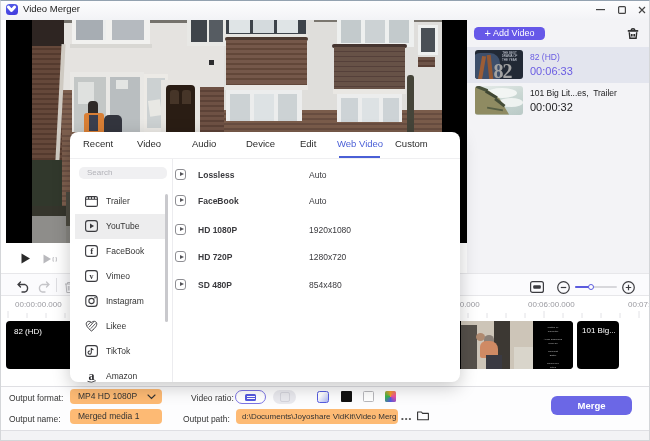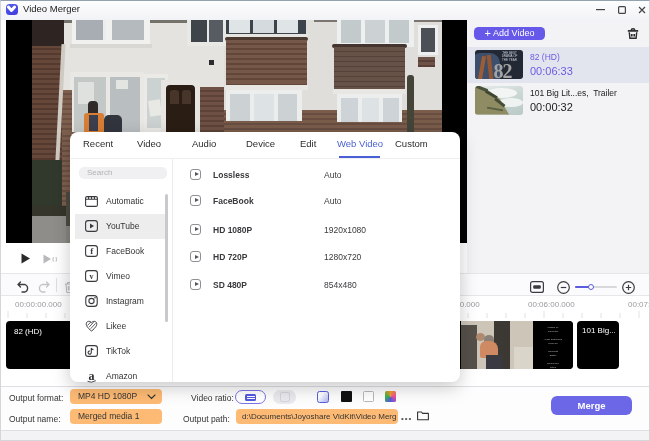--- a/index.html
+++ b/index.html
@@ -42,21 +42,21 @@
 
 #popup{left:69px;top:131px;width:390px;height:250px;background:#fff;border-radius:8px;box-shadow:0 5px 18px rgba(0,0,0,.22);z-index:50}
 .tab{top:5.5px;font-size:9.5px;color:#2b2b2b}
 #lpanel{position:absolute;left:0;top:27px;width:103px;height:223px;border-right:1px solid #ececef}
 #search{position:absolute;left:9px;top:8px;width:88px;height:12px;background:#f0f0f2;border-radius:5px;font-size:8px;color:#b2b2b8;line-height:12px;padding-left:8px}
 .lrow{position:absolute;left:5px;width:91px;height:25px}
 .lrow .ic{position:absolute;left:10px;top:6.5px}
 .lrow .tx{position:absolute;left:31px;top:7px;font-size:8.5px;color:#333}
 .sel{background:#ededee}
 #lscroll{position:absolute;left:95px;top:35px;width:3px;height:128px;background:#c9c9cd;border-radius:1.5px}
-.rrow{position:absolute;left:112px;width:285px;height:27.5px}
+.rrow{position:absolute;left:97px;width:285px;height:27.5px}
 .rrow .ric{position:absolute;left:8px;top:8px;width:11px;height:11px;border:1px solid #8f8f94;border-radius:3px}
 .rrow .ric:after{content:"";position:absolute;left:3.5px;top:2.5px;border-left:4px solid #55555a;border-top:2.5px solid transparent;border-bottom:2.5px solid transparent}
 .rrow .rt1{position:absolute;left:31px;top:9px;font-size:8.5px;color:#3a3a3e;font-weight:bold}
 .rrow .rt2{position:absolute;left:142px;top:9px;font-size:8.5px;color:#3a3a3e}
 </style></head>
 <body>
 
 <div class="a" id="titlebar">
   <div class="a" id="logo">
       <svg width="11" height="11" viewBox="0 0 11 11" style="position:absolute;left:0.3px;top:0.5px">
@@ -330,21 +330,21 @@
   <div class="a tab" style="left:325px">Custom</div>
   <div class="a" style="left:269px;top:24px;width:41px;height:2px;background:#4a5fd6"></div>
   <div class="a" style="left:0;top:26px;width:390px;height:1px;background:#efeff1"></div>
   <div id="lpanel">
     <div id="search">Search</div>
     <div class="lrow" style="top:29.5px">
       <svg class="ic" width="13" height="12" viewBox="0 0 13 12">
           <rect x="0.6" y="1.6" width="11.8" height="9.8" rx="1.5" fill="none" stroke="#3a3a3e" stroke-width="1.1"></rect>
           <path d="M0.6 4.2 H12.4 M3.6 1.6 V4.2 M6.5 1.6 V4.2 M9.4 1.6 V4.2" stroke="#3a3a3e" stroke-width="1.1"></path>
         </svg>
-      <div class="tx">Automatic</div>
+      <div class="tx">Trailer</div>
     </div>
     <div class="lrow sel" style="top:54.5px">
       <svg class="ic" width="13" height="12" viewBox="0 0 13 12">
           <rect x="0.6" y="0.6" width="11.8" height="10.8" rx="2.5" fill="none" stroke="#3a3a3e" stroke-width="1.1"></rect>
           <path d="M5 3.5 L9 6 L5 8.5 Z" fill="#3a3a3e"></path>
         </svg>
       <div class="tx">YouTube</div>
     </div>
     <div class="lrow" style="top:79.5px">
       <svg class="ic" width="13" height="12" viewBox="0 0 13 12">

